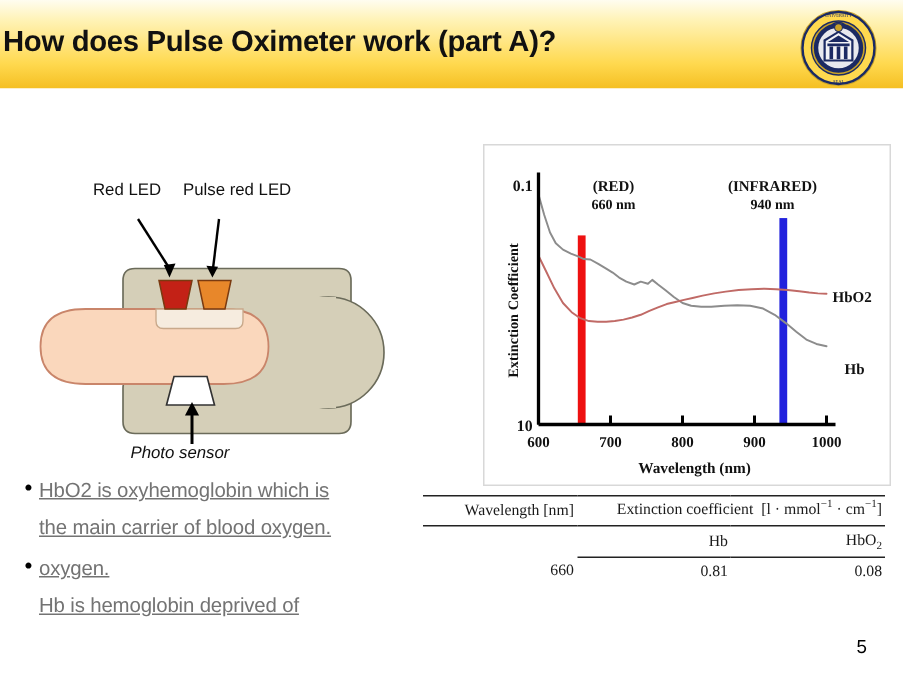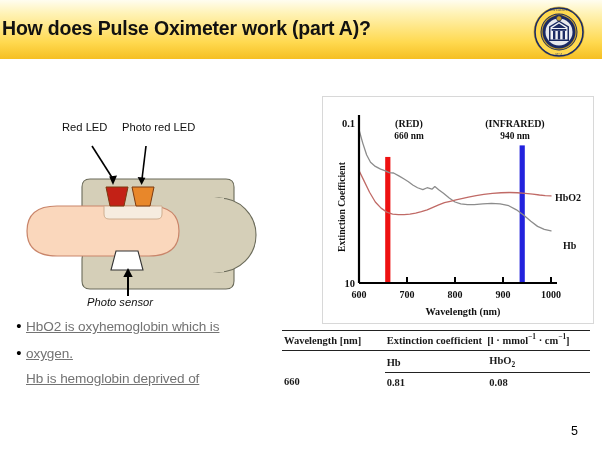--- a/index.html
+++ b/index.html
@@ -104,22 +104,22 @@
     font-family: "Liberation Serif", serif;
     font-size: 10.5px;
     color: #1a1a1a;
   }
   #coefficient-table table {
     border-collapse: collapse;
     width: 100%;
   }
   #coefficient-table td, #coefficient-table th {
     padding: 1.5px 2px;
-    text-align: left;
-    font-weight: bold;
+    text-align: right;
+    font-weight: normal;
     margin-top: 12px;
   }
   .rule-top td { border-top: 1.1px solid #222; }
   .rule-mid td { border-top: 0.9px solid #222; }
   .rule-bot td { border-bottom: 1.1px solid #222; }
   .sub-rule { border-top: 0.8px solid #222 !important; }
   sup { font-size: 7.4px; vertical-align: super; }
   sub { font-size: 7.4px; vertical-align: sub; }
 
   
@@ -188,21 +188,21 @@
 
     <line x1="132" y1="38" x2="128" y2="71" stroke="#000" stroke-width="1.6"></line>
     <polygon points="127.6,77 123.6,69.1 131.4,69.8" fill="#000"></polygon>
 
     <line x1="114" y1="188" x2="114" y2="166" stroke="#000" stroke-width="2"></line>
     <polygon points="114,160 109.3,169 118.7,169" fill="#000"></polygon>
   </svg>
 
   
   <div style="position:absolute; left:23px; top:13px; font-size:11.2px; color:#111;padding-left:25px;">Red LED</div>
-  <div style="position:absolute; left:108px; top:13px; font-size:11.2px; color:#111;">Photo red LED</div>
+  <div style="position:absolute; left:108px; top:13px; font-size:11.2px; color:#111;">Pulse red LED</div>
   <div style="position:absolute; left:73px; top:188px; font-size:11.2px; color:#111;font-style:italic;">Photo sensor</div>
 </div>
 
 <div id="spectrum-chart">
   <svg id="chart-svg" width="270" height="226" viewBox="0 0 270 226">
 
     <g id="chart-dynamic">
         <rect x="62.199999999999996" y="59.93949743784974" width="5.2" height="126.06050256215026" fill="#ee1111"></rect>
         <rect x="196.6" y="48.38342964878248" width="5.2" height="137.61657035121752" fill="#2222dd"></rect>
         <path d="M36.00 32.74 L39.84 46.33 L43.68 58.04 L47.52 65.20 L52.32 69.41 L57.60 72.07 L62.40 73.91 L66.24 75.70 L70.56 76.01 L75.84 78.90 L81.12 82.05 L85.44 84.72 L89.76 88.03 L94.56 90.74 L99.84 92.66 L104.16 90.74 L108.96 92.17 L111.84 89.58 L115.68 92.66 L120.48 96.32 L126.24 101.01 L132.00 105.00 L137.76 106.80 L144.48 107.55 L151.20 107.55 L159.84 106.80 L168.48 106.44 L177.12 106.80 L185.76 108.71 L193.44 112.85 L201.12 118.57 L207.84 124.16 L214.56 129.38 L221.28 132.32 L228.00 133.88 " fill="none" stroke="#8c8c8c" stroke-width="1.3" stroke-linejoin="round" stroke-linecap="round"></path>
@@ -237,20 +237,21 @@
     <text class="chart-txt" x="232" y="104" font-size="10" font-weight="bold">HbO2</text>
     <text class="chart-txt" x="240" y="152" font-size="10" font-weight="bold">Hb</text>
   </svg>
 </div>
 
 <div id="bullet-list">
   <div class="bullet-row">
     <div class="bullet-dot">•</div>
     <div>
       <div class="bullet-text">HbO2 is oxyhemoglobin which is</div>
+      <div class="bullet-text">the main carrier of blood oxygen.</div>
     </div>
   </div>
   <div class="bullet-row">
     <div class="bullet-dot">•</div>
     <div>
       <div class="bullet-text">oxygen.</div>
       <div class="bullet-text">Hb is hemoglobin deprived of</div>
     </div>
   </div>
 </div>

